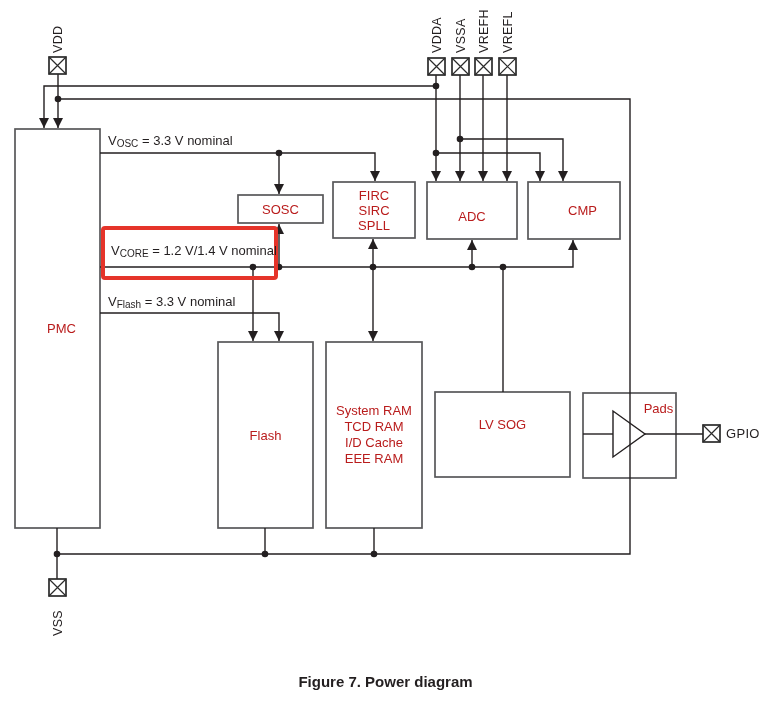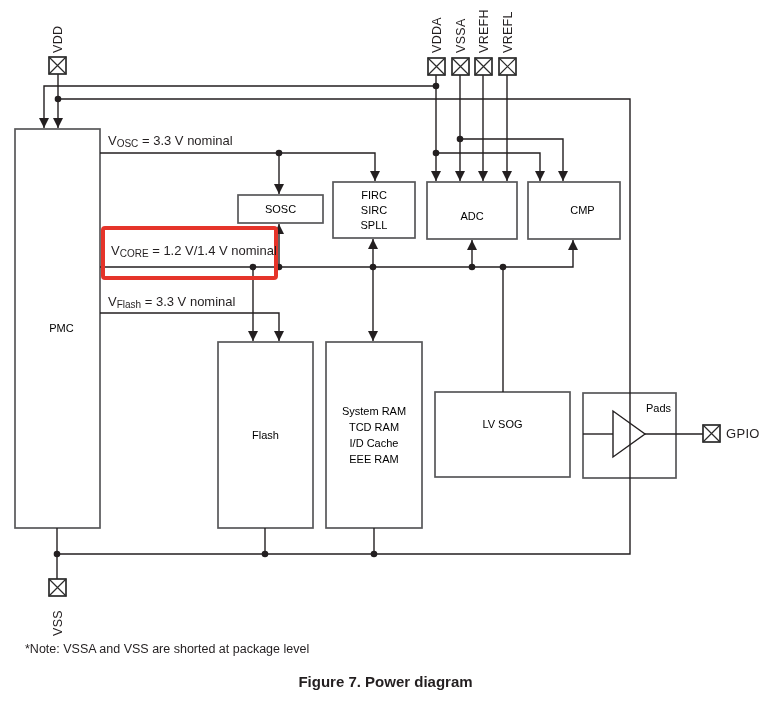--- a/index.html
+++ b/index.html
@@ -8,21 +8,21 @@
     font-family:"Liberation Sans","DejaVu Sans",sans-serif;color:#231f20;
   }
   #stage svg{position:absolute;left:0;top:0;}
   .wire{stroke:#231f20;stroke-width:1.4;fill:none;}
   .blk{fill:#ffffff;stroke:#58585a;stroke-width:1.7;}
   .dot{fill:#231f20;stroke:none;}
   .pinbox{fill:#ffffff;stroke:#2b2b2b;stroke-width:1.7;}
   .pinx{stroke:#2b2b2b;stroke-width:1.2;fill:none;}
   .tri{fill:none;stroke:#231f20;stroke-width:1.4;}
   .lbl{position:absolute;display:flex;align-items:center;justify-content:center;
-       text-align:center;font-size:11px;line-height:15px;color:#000000;}
+       text-align:center;font-size:13px;line-height:15px;color:#b91c1c;}
   .lbl .multi{width:100%;}
   .ram-lines{line-height:16px;}
   .vpin{position:absolute;transform:rotate(-90deg);transform-origin:0 0;
         font-size:12.5px;white-space:nowrap;letter-spacing:.3px;}
   .raillbl{position:absolute;font-size:13px;white-space:nowrap;}
   .raillbl sub{font-size:10px;vertical-align:-2px;}
   .gpiolbl{position:absolute;font-size:13px;letter-spacing:.3px;}
   .note{position:absolute;left:25px;top:642px;font-size:12.5px;}
   .caption{position:absolute;left:0;right:0;top:673px;text-align:center;
            font-size:15px;font-weight:bold;}
@@ -164,16 +164,15 @@
   <div class="raillbl" style="left:108px;top:133px;">
     <span>V</span><sub>OSC</sub><span> = 3.3 V nominal</span>
   </div>
   <div class="raillbl" style="left:111px;top:243px;">
     <span>V</span><sub>CORE</sub><span> = 1.2 V/1.4 V nominal</span>
   </div>
   <div class="raillbl" style="left:108px;top:294px;">
     <span>V</span><sub>Flash</sub><span> = 3.3 V nominal</span>
   </div>
 
-  <div class="note">*Note: VSSA and VSS are shorted at package level</div>
   <div class="caption">Figure 7. Power diagram</div>
 
 </div>
 
 </body></html>

